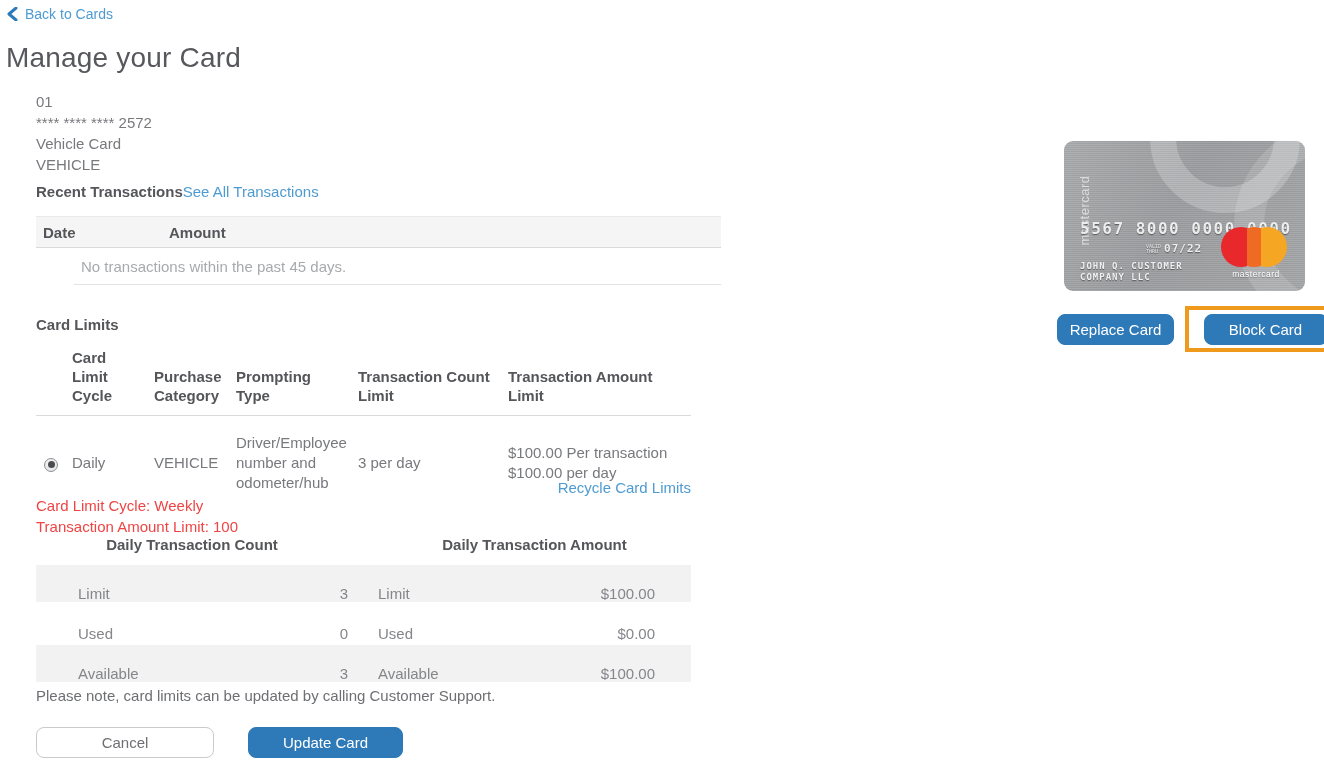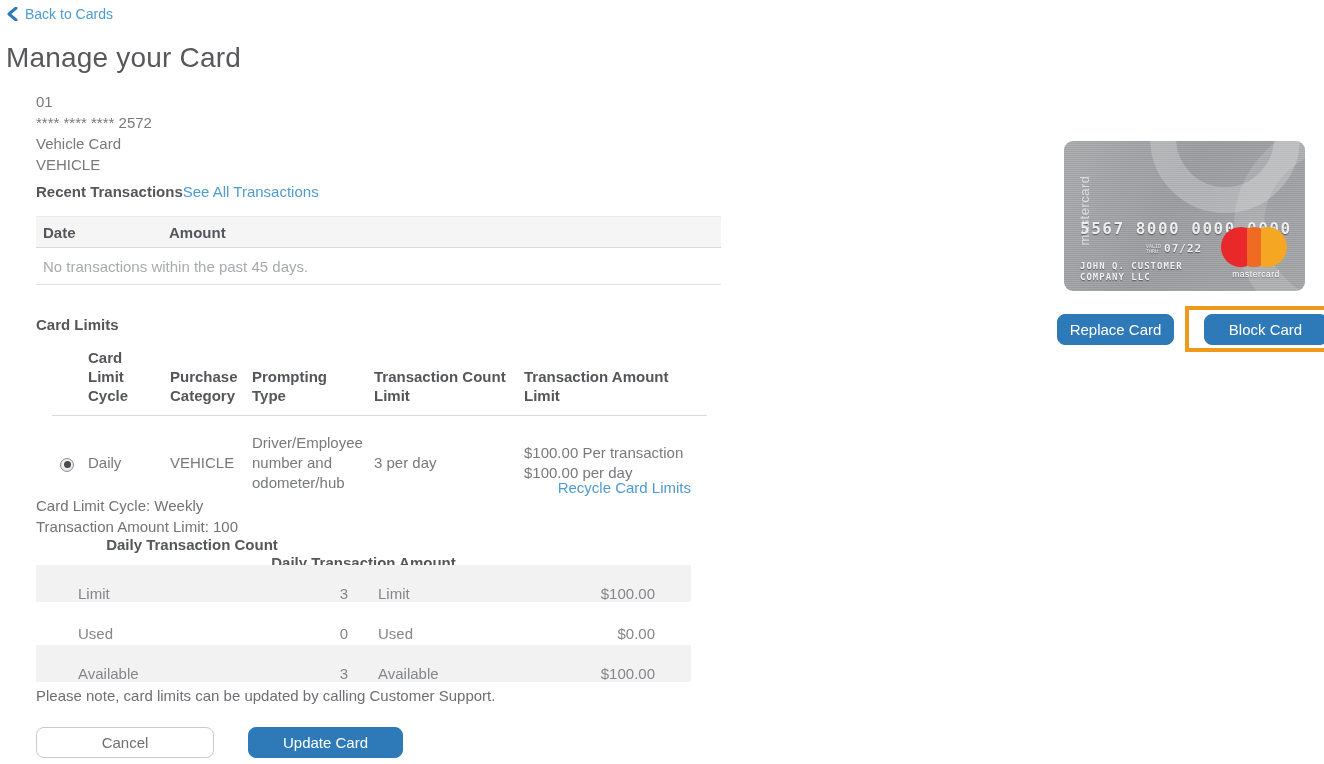--- a/index.html
+++ b/index.html
@@ -15,39 +15,39 @@
 
   
   .section-head { left:36px; top:183px; width:685px; display:flex; align-items:baseline; }
   .section-title { font-size:15px; font-weight:700; color:#55565a; }
   .link { color:#4e9bd2; font-size:15px; text-decoration:none; cursor:pointer; }
 
   .trans-table { left:36px; top:216px; width:685px; }
   .trans-head { display:grid; grid-template-columns:133px 373px 179px; background:#f5f5f6; border-top:1px solid #e9eaeb; border-bottom:1px solid #d9dadb; height:32px; align-items:center; }
   .trans-head > div { font-size:15px; font-weight:700; color:#55565a; }
   .trans-head > div:first-child { padding-left:7px; }
-  .trans-empty { height:37px; border-bottom:1px solid #e2e3e4; display:flex; align-items:center; padding-left:7px; font-size:15px; color:#a8aaad; }
+  .trans-empty { height:37px; border-bottom:1px solid #e2e3e4; display:flex; align-items:center; padding-left:7px; font-size:15px; color:#a8aaad;margin-left:38px; }
 
   
   .limits-title { left:36px; top:316px; font-size:15px; font-weight:700; color:#55565a; }
-  .limits-table { left:52px; top:348px; width:655px; }
+  .limits-table { left:36px; top:348px; width:655px; }
   .limits-grid { display:grid; grid-template-columns:36px 82px 82px 122px 150px 183px; }
   .limits-head { align-items:end; padding-bottom:10px; border-bottom:1px solid #d9dadb; }
   .limits-head > div { font-size:15px; font-weight:700; color:#55565a; line-height:19px; padding-right:10px; }
   .limits-row { align-items:center; padding:17px 0; }
   .limits-row > div { font-size:15px; color:#78797d; line-height:20px; padding-right:10px; }
   .radio-cell { padding-left:8px; }
   .radio { width:14px; height:14px; border-radius:50%; border:1px solid #8f9093; background:radial-gradient(circle at 50% 40%, #fdfdfd, #dcdddf); display:inline-flex; align-items:center; justify-content:center; cursor:pointer; }
   .radio .dot { width:7px; height:7px; border-radius:50%; background:#4b4c4f; }
 
   .recycle-wrap { left:36px; top:479px; width:655px; text-align:right; }
-  .limits-summary { left:36px; top:495px; font-size:15px; color:#737373; line-height:21px; }
-
-  
-  .usage-head { left:36px; top:536px; width:655px; display:flex;flex-direction:column; }
+  .limits-summary { left:36px; top:495px; font-size:15px; color:#ef4444; line-height:21px; }
+
+  
+  .usage-head { left:36px; top:536px; width:655px; display:flex; }
   .usage-head .h1 { width:312px; text-align:center; }
   .usage-head .sp { width:30px; }
   .usage-head .h2 { flex:1; text-align:center; }
   .usage-head span { font-size:15px; font-weight:700; color:#55565a; }
   .usage-rows { left:36px; top:565px; width:655px; }
   .usage-row { display:flex; align-items:flex-end; height:37px; margin-bottom:3px; font-size:15px; color:#85868a; }
   .usage-row.stripe { background:#f2f2f3; }
   .usage-row .l1 { width:170px; padding-left:42px; }
   .usage-row .v1 { width:142px; text-align:right; }
   .usage-row .gap { width:30px; }

